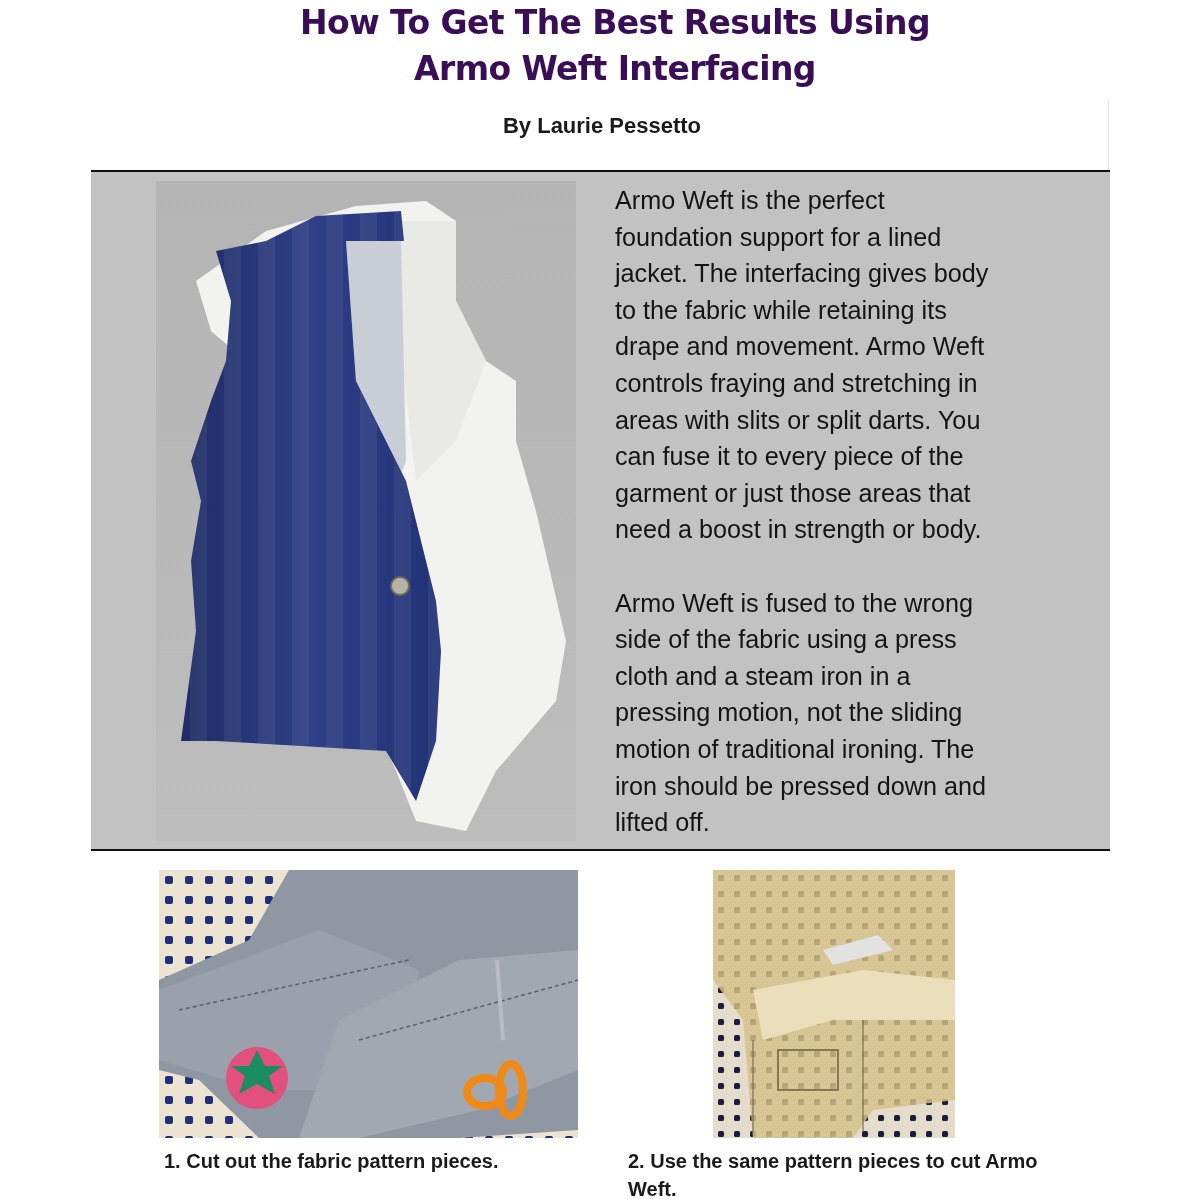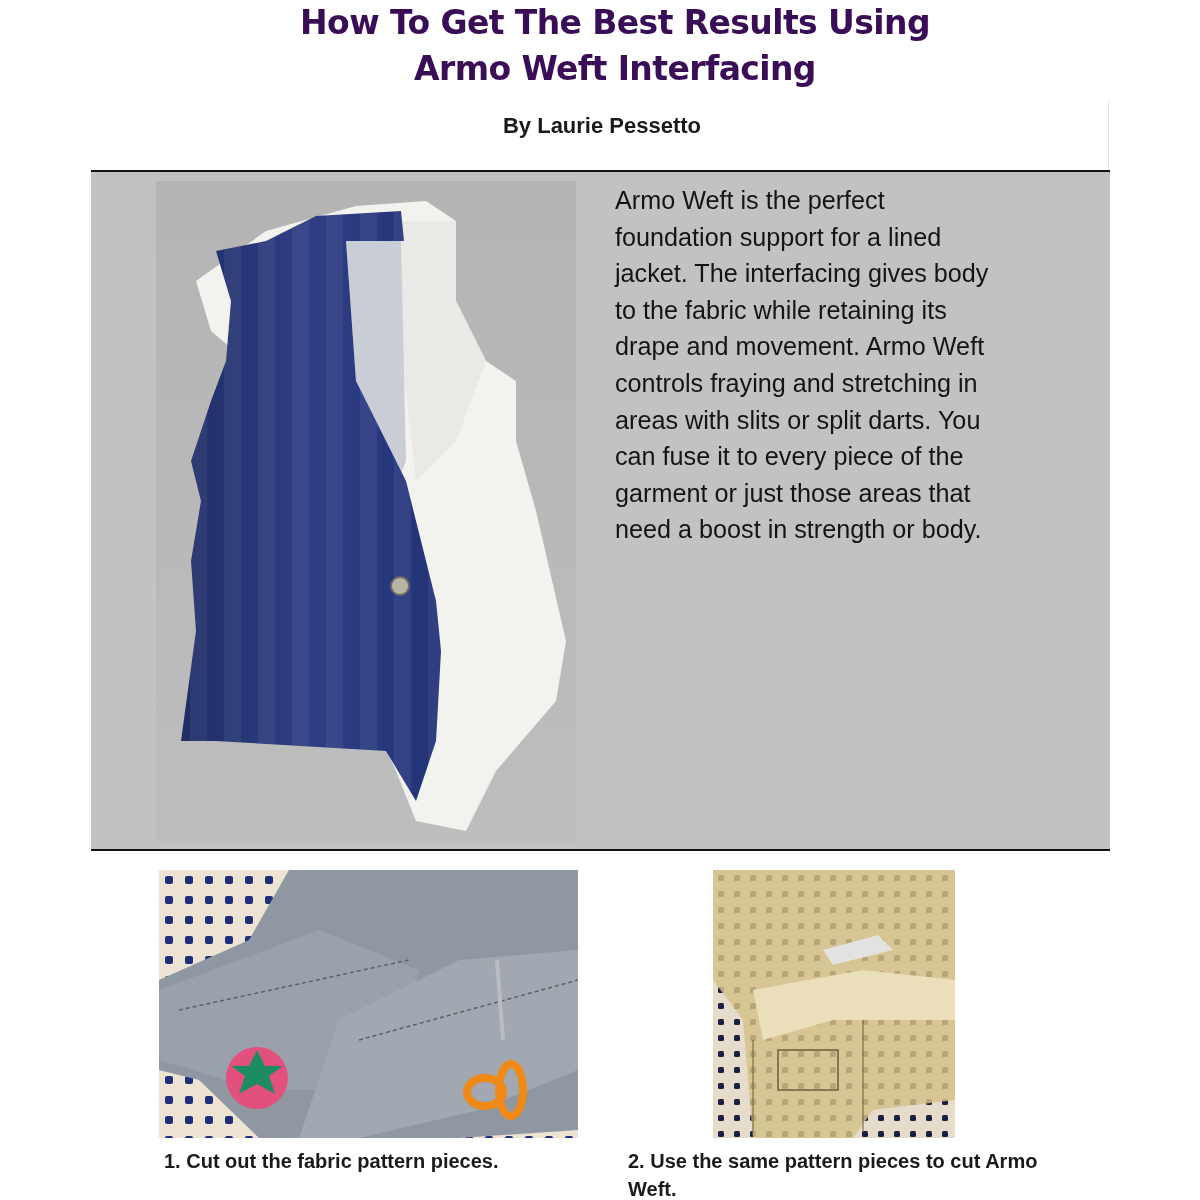--- a/index.html
+++ b/index.html
@@ -96,20 +96,27 @@
     <p>Armo Weft is the perfect
 foundation support for a lined
 jacket. The interfacing gives body
 to the fabric while retaining its
 drape and movement. Armo Weft
 controls fraying and stretching in
 areas with slits or split darts. You
 can fuse it to every piece of the
 garment or just those areas that
 need a boost in strength or body.</p>
+    <p>Armo Weft is fused to the wrong
+side of the fabric using a press
+cloth and a steam iron in a
+pressing motion, not the sliding
+motion of traditional ironing. The
+iron should be pressed down and
+lifted off.</p>
   </div>
 </section>
 
 <div class="step-photo step1">
   <svg width="419" height="268" viewBox="0 0 419 268" xmlns="http://www.w3.org/2000/svg">
     <defs>
       <pattern id="dots1" width="20" height="20" patternUnits="userSpaceOnUse">
         <rect width="20" height="20" fill="#ede3d2"></rect>
         <rect x="6" y="6" width="8" height="8" rx="2" fill="#1f2f7a"></rect>
       </pattern>

